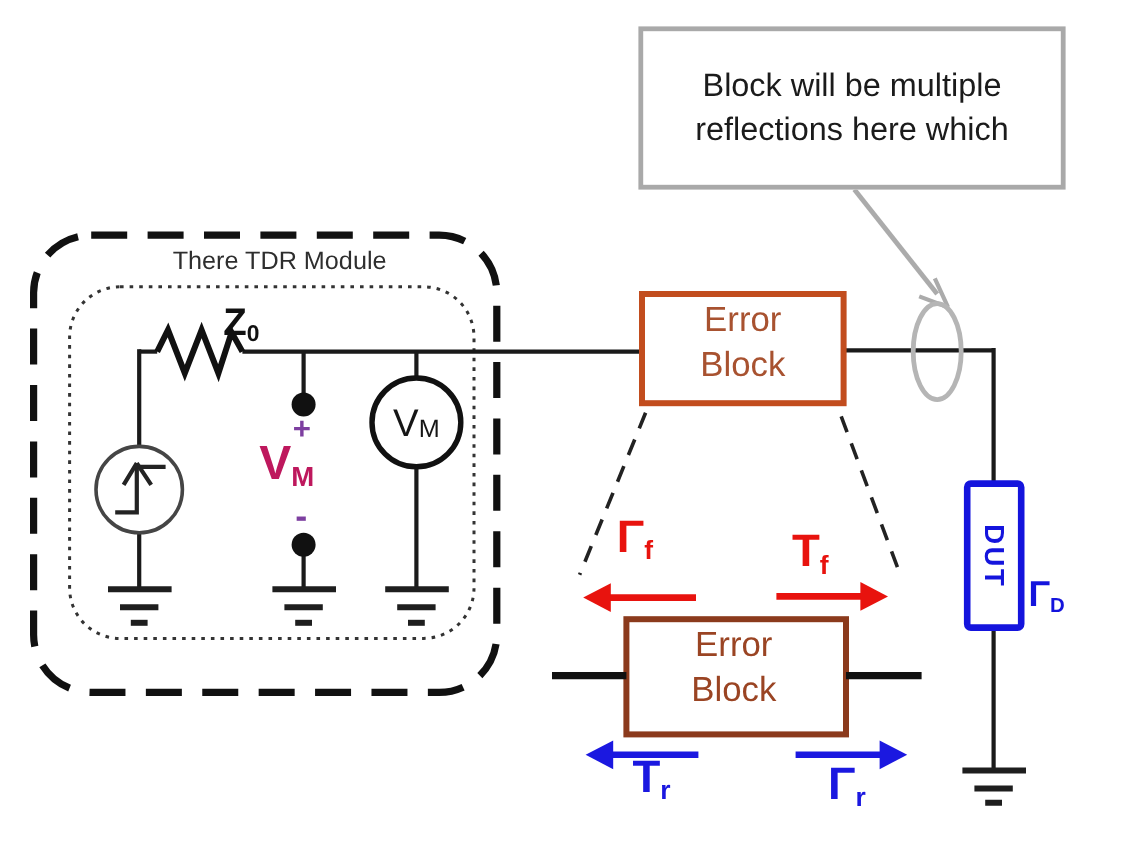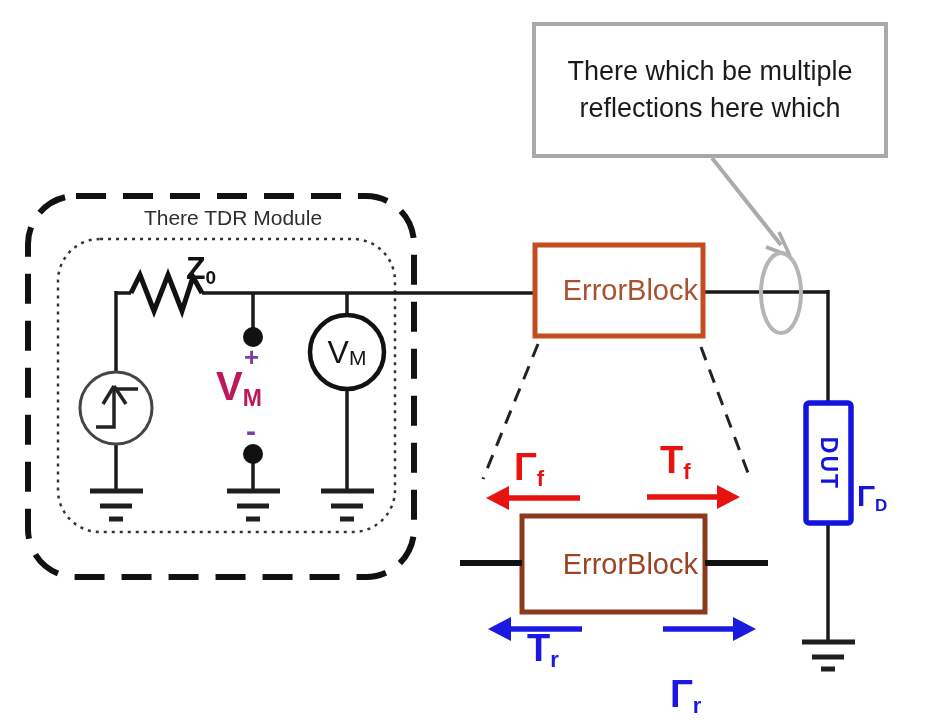--- a/index.html
+++ b/index.html
@@ -31,44 +31,44 @@
   .vm-minus{left:246px;top:414px;font-size:30px;font-weight:bold;color:#7d3fa0;}
 
   .meter-lbl{
     left:312px;top:332px;width:70px;height:40px;
     display:flex;align-items:center;justify-content:center;
     font-size:32px;color:#161616;
   }
   .meter-lbl .sub{font-size:21px;}
 
   .eb-text{
-    display:flex;flex-direction:row;align-items:center;justify-content:flex-end;
+    display:flex;flex-direction:column;align-items:center;justify-content:flex-start;
     text-align:center;font-size:29px;line-height:37px;
   }
   .eb-top{left:540px;top:249px;width:158px;height:83px;color:#a85230;}
   .eb-bottom{left:525px;top:520px;width:173px;height:88px;color:#9a4423;}
 
   .dut-lbl{
     left:806px;top:403px;width:45px;height:120px;
     display:flex;align-items:center;justify-content:center;
   }
   .dut-lbl span{
     transform:rotate(90deg);font-size:23px;font-weight:bold;color:#1414dd;letter-spacing:2px;
   }
   .gamma-d{left:857px;top:452px;font-size:30px;font-weight:bold;color:#1414dd;margin-top:27px;}
   .gamma-d .sub{font-size:17px;}
 
   .wave{font-size:38px;font-weight:bold;}
   .wave .sub{font-size:22px;}
   .wave-red{color:#e8130e;}
   .wave-blue{color:#1b18e0;}
-  .w-gf{left:514px;top:446px;}
+  .w-gf{left:514px;top:427px;}
   .w-tf{left:660px;top:439px;}
   .w-tr{left:527px;top:627px;}
-  .w-gr{left:670px;top:633px;margin-top:40px;}
+  .w-gr{left:690px;top:633px;}
 </style>
 </head>
 <body>
 
 <div id="stage">
 
   <svg id="artwork" width="950" height="722" viewBox="0 0 950 722">
 
     <rect x="28" y="196" width="386" height="381" rx="48" fill="none" stroke="#111111" stroke-width="6" stroke-dasharray="30 17"></rect>
     <rect x="58" y="239" width="337" height="293" rx="42" fill="none" stroke="#333333" stroke-width="2.5" stroke-dasharray="3 5"></rect>
@@ -145,21 +145,21 @@
     </g>
 
     <rect x="806" y="403" width="45" height="120" rx="3" fill="#ffffff" stroke="#1414dd" stroke-width="5.5"></rect>
 
     <path d="M712,158 L781,245" stroke="#ababab" stroke-width="4" fill="none"></path>
     <path d="M790,256 L779,232 M790,256 L766,247" stroke="#ababab" stroke-width="3.5" fill="none"></path>
     <ellipse cx="781" cy="293" rx="20" ry="40" fill="none" stroke="#b5b5b5" stroke-width="4"></ellipse>
   </svg>
 
   <div class="callout">
-    <div>There which be multiple</div>
+    <div>Block will be multiple</div>
     <div>reflections here which</div>
   </div>
 
   <div class="lbl tdr-title">There TDR Module</div>
 
   <div class="lbl z0"><span>Z</span><span class="sub">0</span></div>
 
   <div class="lbl vm-plus">+</div>
   <div class="lbl vm-main"><span>V</span><span class="sub">M</span></div>
   <div class="lbl vm-minus">-</div>

